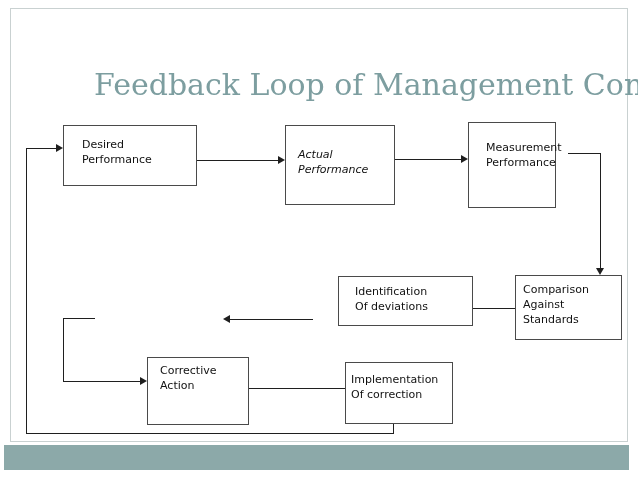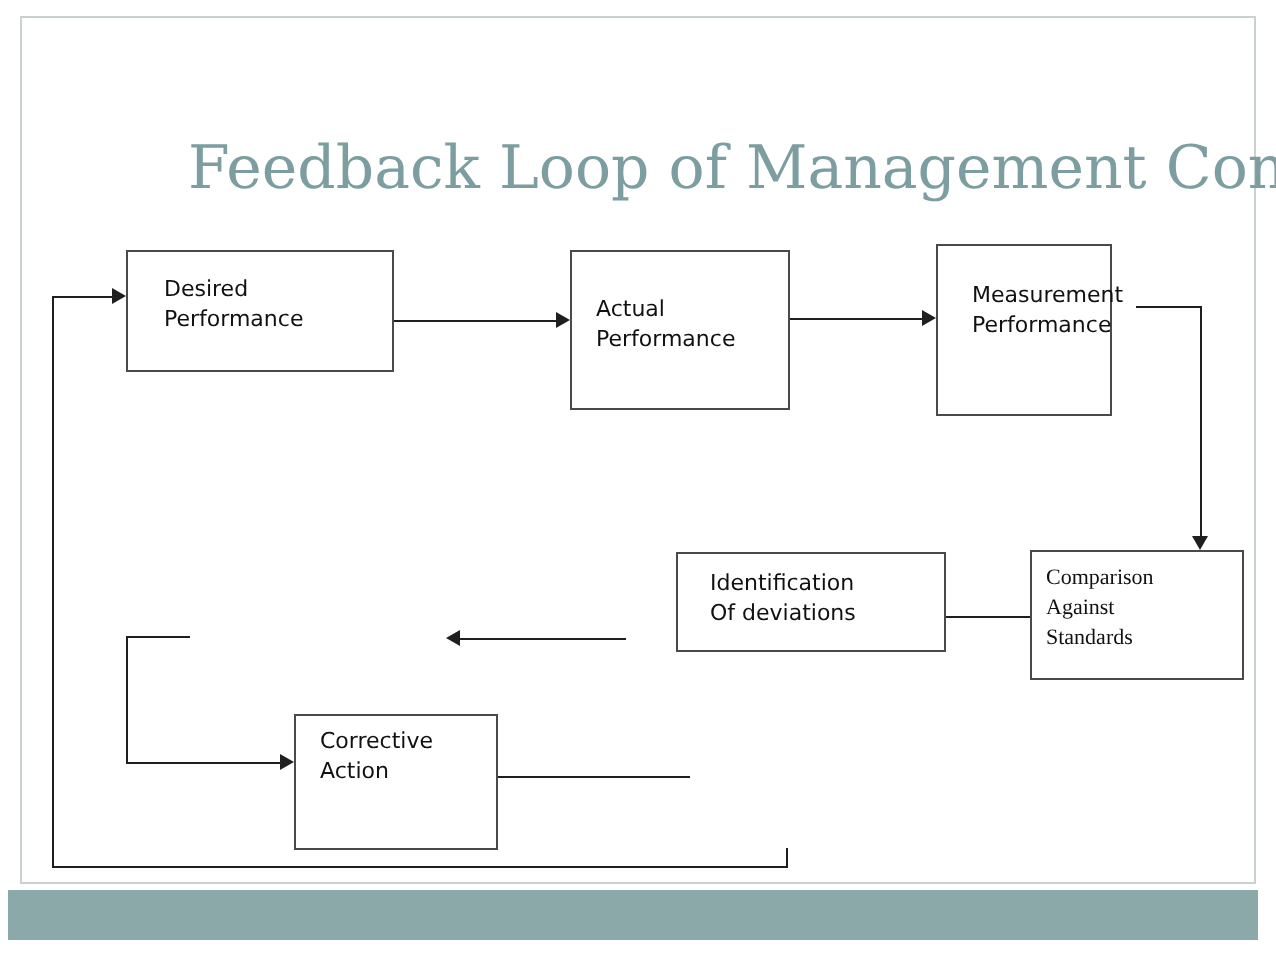--- a/index.html
+++ b/index.html
@@ -44,23 +44,23 @@
     z-index: 2;
   }
   .box-label {
     display: block;
     font-size: 11px;
     line-height: 15px;
     color: #111111;
     white-space: pre;
   }
   #box-desired        { left: 63px;  top: 125px; width: 134px; height: 61px; padding: 11px 2px 0 18px; }
-  #box-actual         { left: 285px; top: 125px; width: 110px; height: 80px; padding: 21px 2px 0 12px; }
+  #box-actual         { left: 285px; top: 125px; width: 110px; height: 80px; padding: 21px 2px 0 12px; font-style: italic; }
   #box-measurement    { left: 468px; top: 122px; width: 88px; height: 86px; padding: 17px 2px 0 17px; }
-  #box-comparison     { left: 515px; top: 275px; width: 107px; height: 65px; padding: 6px 2px 0 7px; font-family: Liberation Serif, serif; }
+  #box-comparison     { left: 515px; top: 275px; width: 107px; height: 65px; padding: 6px 2px 0 7px; }
   #box-identification { left: 313px; top: 276px; width: 135px; height: 50px; padding: 7px 2px 0 16px; margin-left: 25px; }
   #box-analysis       { left: 95px;  top: 286px; width: 128px; height: 65px; padding: 7px 2px 0 7px; }
   #box-corrective     { left: 147px; top: 357px; width: 102px; height: 68px; padding: 5px 2px 0 12px; }
   #box-implementation { left: 345px; top: 362px; width: 108px; height: 62px; padding: 9px 2px 0 5px; }
   .line { position: absolute; background: #1f1f1f; z-index: 1; }
   .ah { position: absolute; width: 0; height: 0; z-index: 1; }
   .ah-right { border-top: 4px solid transparent; border-bottom: 4px solid transparent; border-left: 7px solid #1f1f1f; }
   .ah-left  { border-top: 4px solid transparent; border-bottom: 4px solid transparent; border-right: 7px solid #1f1f1f; }
   .ah-down  { border-left: 4px solid transparent; border-right: 4px solid transparent; border-top: 7px solid #1f1f1f; }
 </style>
@@ -120,16 +120,20 @@
 Standards</span>
   </div>
   <div class="box" id="box-identification">
     <span class="box-label">Identification
 Of deviations</span>
   </div>
   <div class="box" id="box-corrective">
     <span class="box-label">Corrective
 Action</span>
   </div>
+  <div class="box" id="box-implementation">
+    <span class="box-label">Implementation
+Of correction</span>
+  </div>
 
   <div class="accent-bar"></div>
 
 </div>
 
 </body></html>

